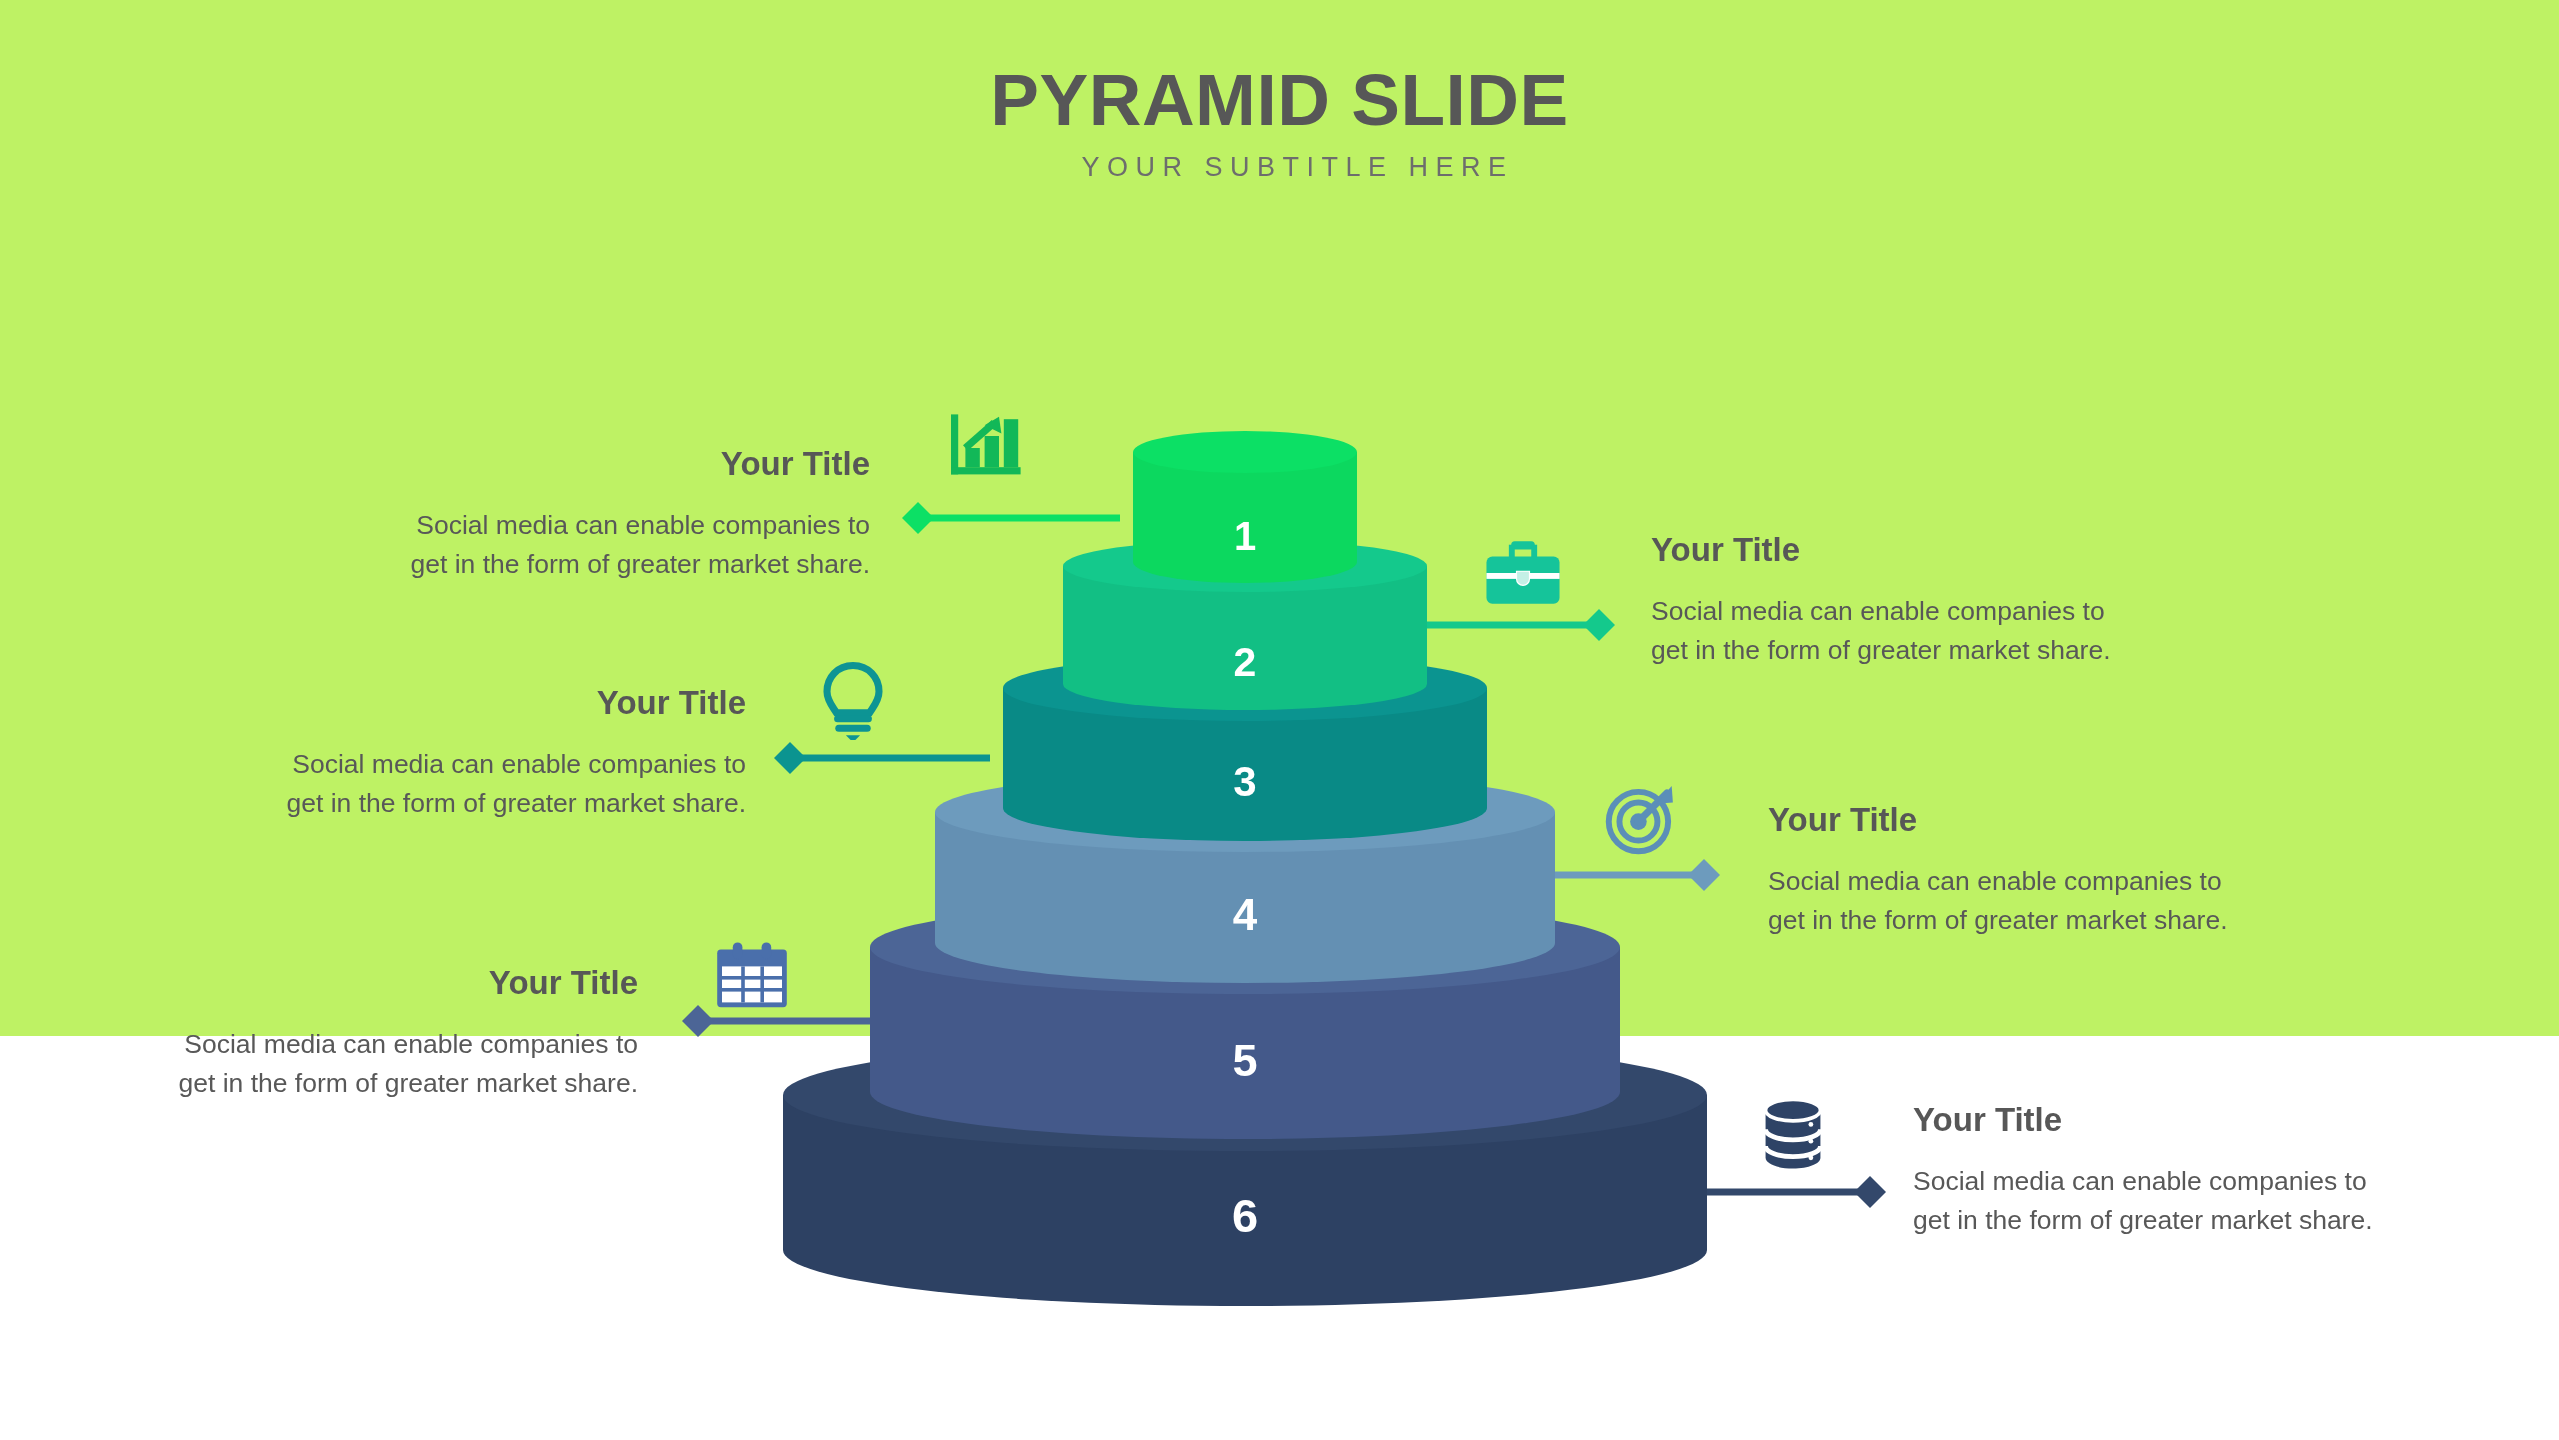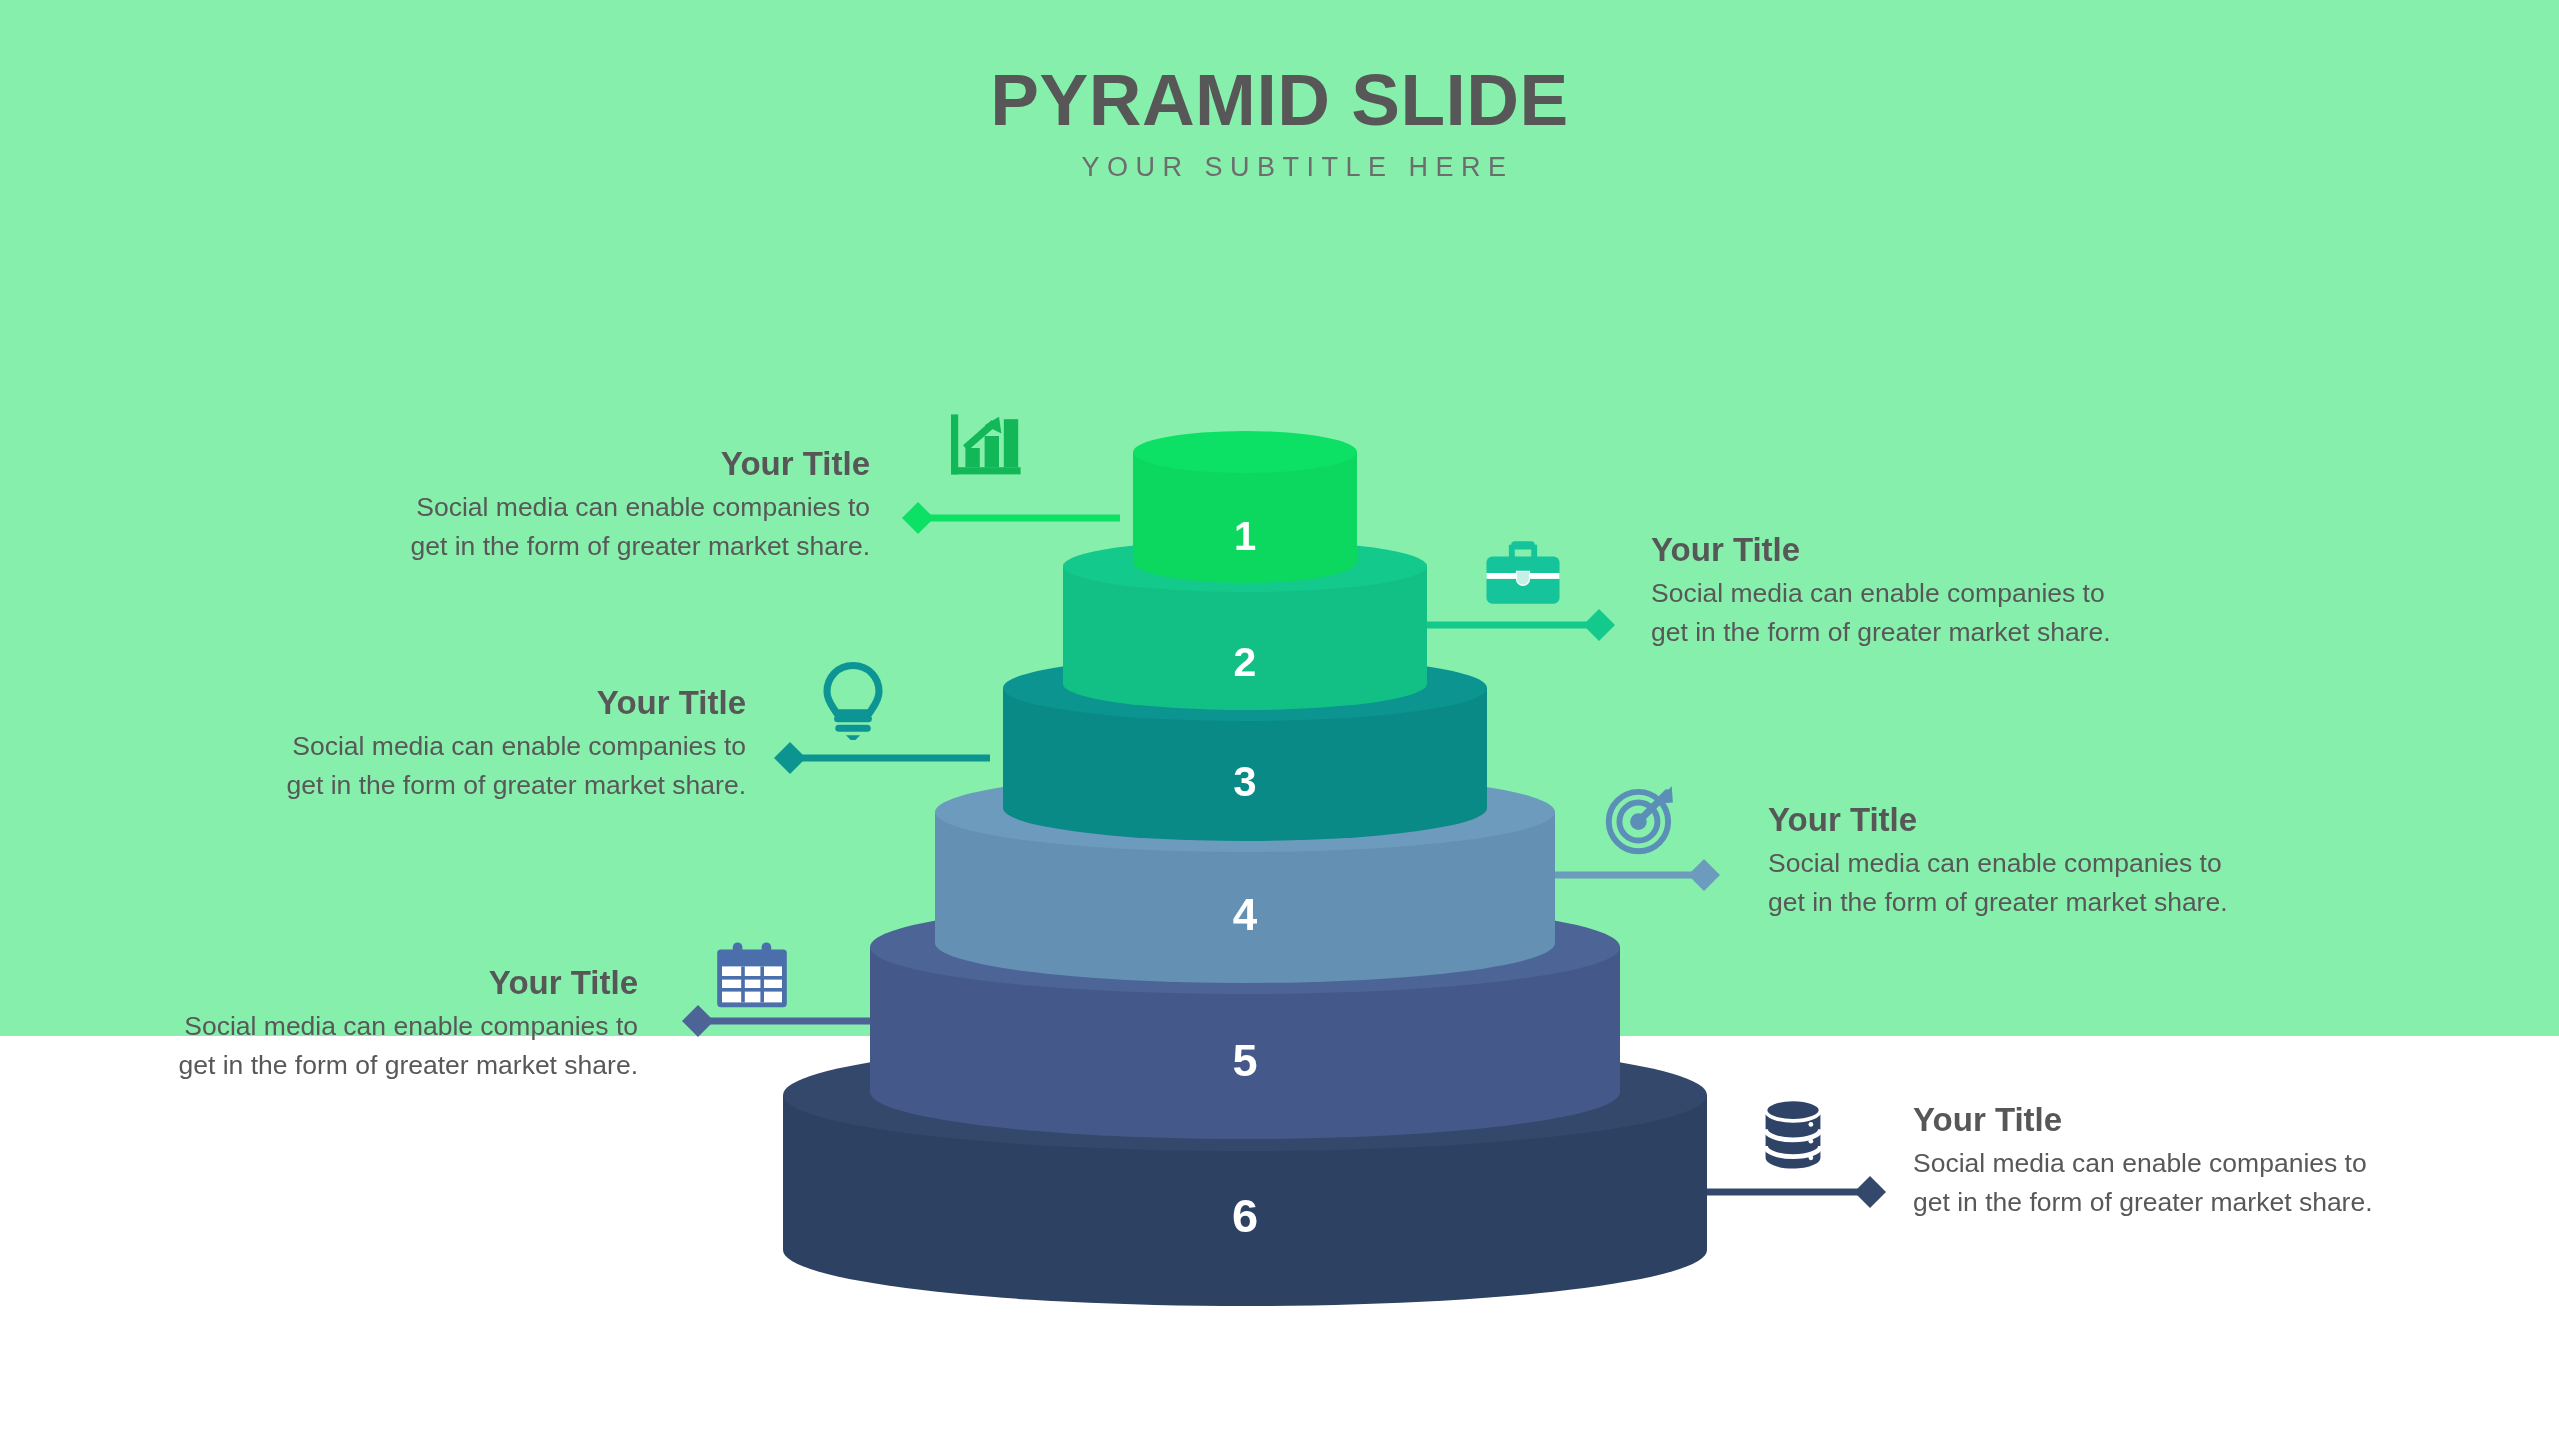--- a/index.html
+++ b/index.html
@@ -7,21 +7,21 @@
     width: 2559px;
     height: 1440px;
     background: #ffffff;
     font-family: "Liberation Sans", sans-serif;
     overflow: hidden;
   }
   #slide {
     position: relative;
     width: 2559px;
     height: 1036px;
-    background: #86efac;
+    background: #bef264;
   }
 
   
   .header {
     position: absolute;
     top: 62px;
     left: 0;
     width: 2559px;
     text-align: center;
   }
@@ -57,21 +57,21 @@
     font-size: 33px;
     font-weight: bold;
     color: #575757;
     line-height: 1.25;
     white-space: nowrap;
   }
   .callout .c-body {
     font-size: 26.5px;
     color: #585858;
     line-height: 1.48;
-    margin-top: 4px;
+    margin-top: 22px;
     white-space: nowrap;
   }
   .callout.left  { text-align: right; }
   .callout.right { text-align: left;  }
 
   
   .icon { position: absolute; }
   .icon svg { display: block; }
 </style>
 </head>

